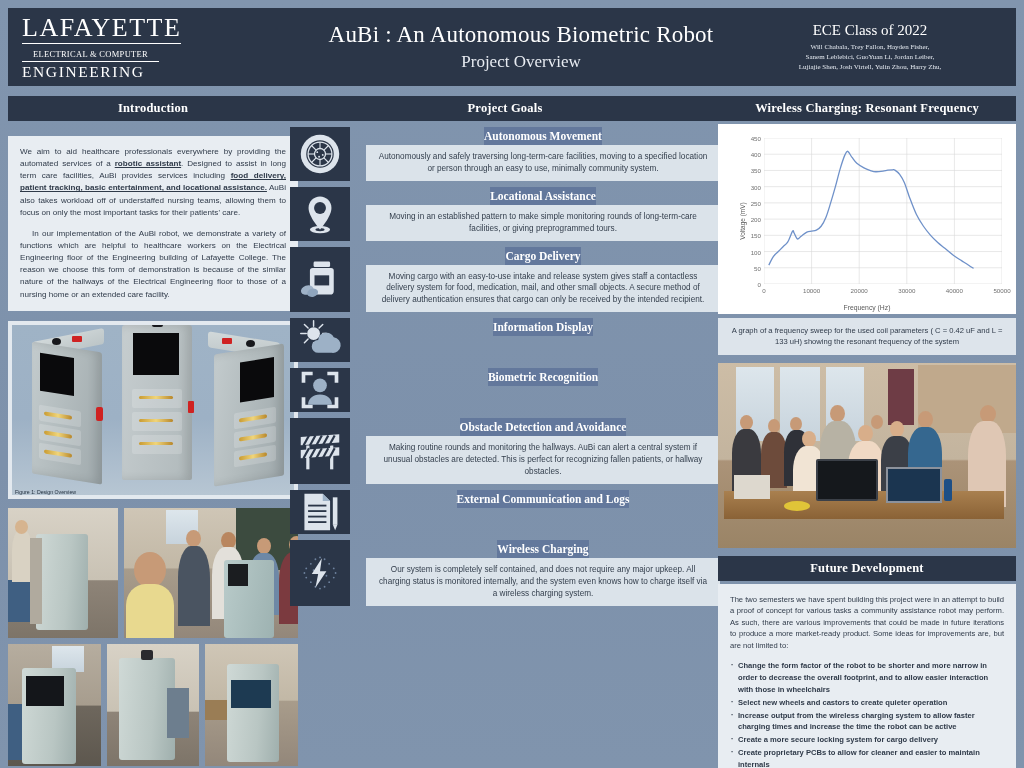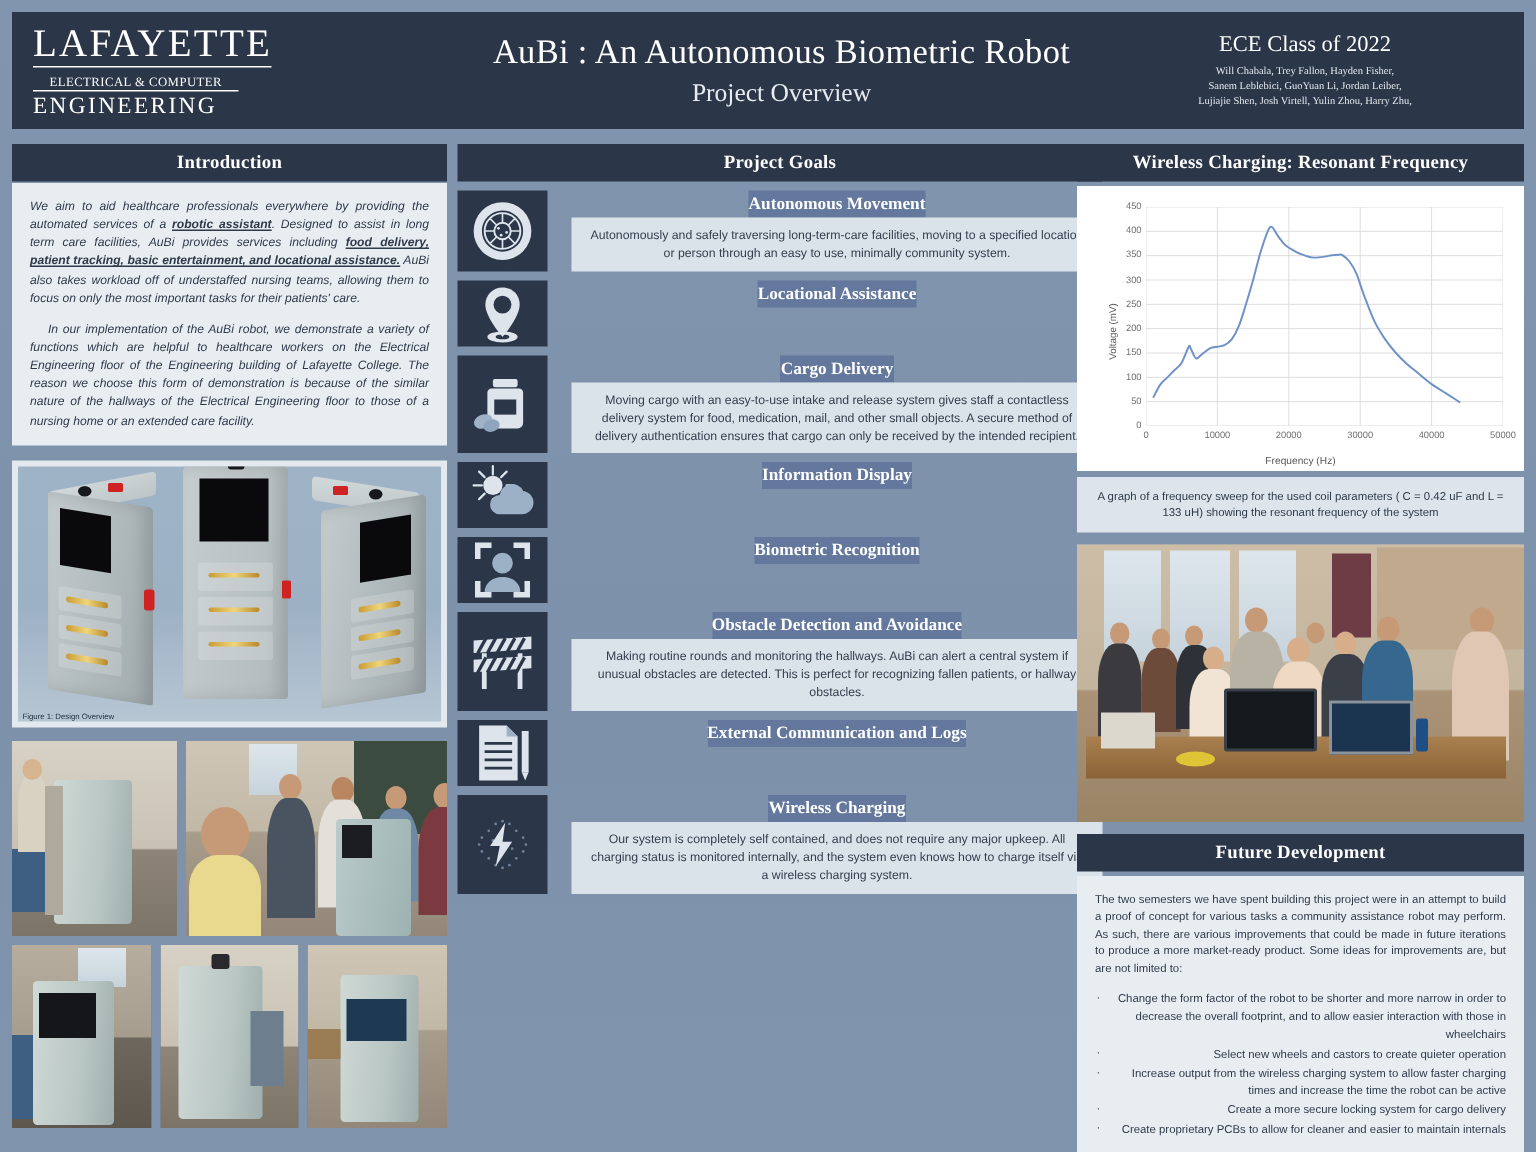--- a/index.html
+++ b/index.html
@@ -67,42 +67,41 @@
     color: #fff;
     padding-right: 10px;
     font-family: "Liberation Serif", serif;
   }
   .authors-title { font-size: 15px; margin-bottom: 3px; }
   .authors-names { font-size: 7px; line-height: 1.45; color: #e4e9f0; }
 
   
   .col { position: absolute; }
   .col-left  { left: 8px;   top: 96px; width: 290px; }
-  .col-mid   { left: 305px; top: 96px; width: 430px; }
+  .col-mid   { left: 290px; top: 96px; width: 430px; }
   .col-right { left: 718px; top: 96px; width: 298px; }
 
   .section-head {
     background: #2b3648;
     color: #fff;
     text-align: center;
     font-family: "Liberation Serif", serif;
     font-size: 12.5px;
     font-weight: bold;
     padding: 5px 0 5px 0;
     letter-spacing: 0.2px;
   }
   .panel {
     background: #e8edf2;
     padding: 10px 12px;
     color: #2f3a49;
     font-size: 8.1px;
     line-height: 1.5;
     text-align: justify;
-    margin-top: 1px;
-    font-style: italic;
+    margin-top: 15px;
   }
   .panel p + p { margin-top: 9px; }
   .panel .ind { text-indent: 12px; display: block; }
   .hl { font-weight: bold; text-decoration: underline; }
 
   
   .figure-box {
     margin-top: 10px;
     background: #e3e9ef;
     padding: 4px 4px 4px 4px;
@@ -268,21 +267,22 @@
     line-height: 1.52;
     padding: 10px 12px;
     margin-top: 3px;
     text-align: justify;
   }
   .fd-list { margin-top: 9px; list-style: none; }
   .fd-list li {
     position: relative;
     padding-left: 8px;
     margin-bottom: 1.5px;
-    text-align: right;
+    text-align: left;
+    font-weight: bold;
   }
   .fd-list li:before {
     content: "·";
     position: absolute; left: 1px; top: -1px;
   }
 </style>
 </head>
 <body>
 
 <div class="poster">
@@ -458,20 +458,21 @@
       <div class="goal-icon">
         <svg viewBox="0 0 48 48">
           <ellipse cx="24" cy="41" rx="11" ry="4" fill="#dde4ec"></ellipse>
           <ellipse cx="24" cy="41" rx="5" ry="1.8" fill="#2b3648"></ellipse>
           <path d="M24 5c-7 0-12.5 5.5-12.5 12.5C11.5 27 24 41 24 41s12.5-14 12.5-23.5C36.5 10.5 31 5 24 5z" fill="#dde4ec"></path>
           <circle cx="24" cy="17.5" r="6.5" fill="#2b3648"></circle>
         </svg>
       </div>
       <div class="goal-body">
         <div class="goal-title">Locational Assistance</div>
+        <div class="goal-text">Moving in an established pattern to make simple monitoring rounds of long-term-care facilities, or giving preprogrammed tours.</div>
       </div>
     </div>
 
     <div class="goal">
       <div class="goal-icon">
         <svg viewBox="0 0 48 48">
           <rect x="17" y="5" width="18" height="6" rx="1.5" fill="#dde4ec"></rect>
           <path d="M16 12h20a3 3 0 013 3v22a4 4 0 01-4 4H17a4 4 0 01-4-4V15a3 3 0 013-3z" fill="#dde4ec"></path>
           <rect x="18" y="20" width="16" height="11" fill="#2b3648"></rect>
           <ellipse cx="10" cy="36" rx="7" ry="5" fill="#9fb2c7" transform="rotate(-20 10 36)"></ellipse>

